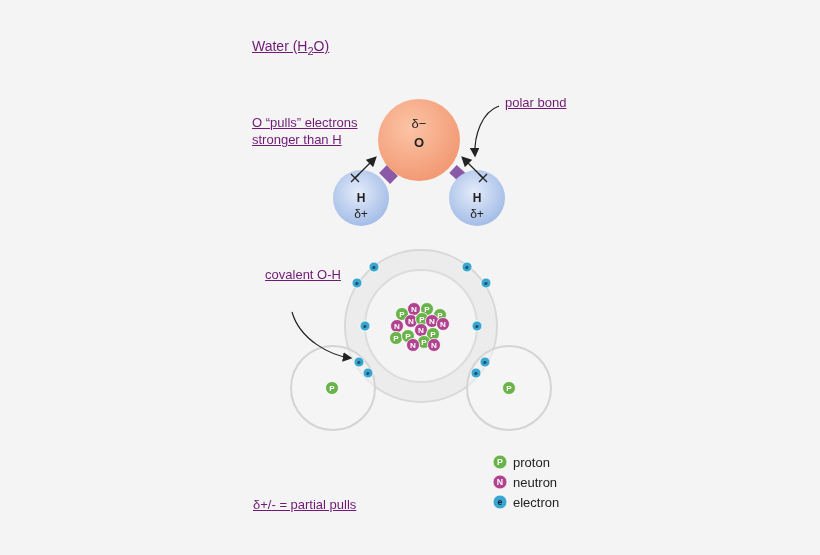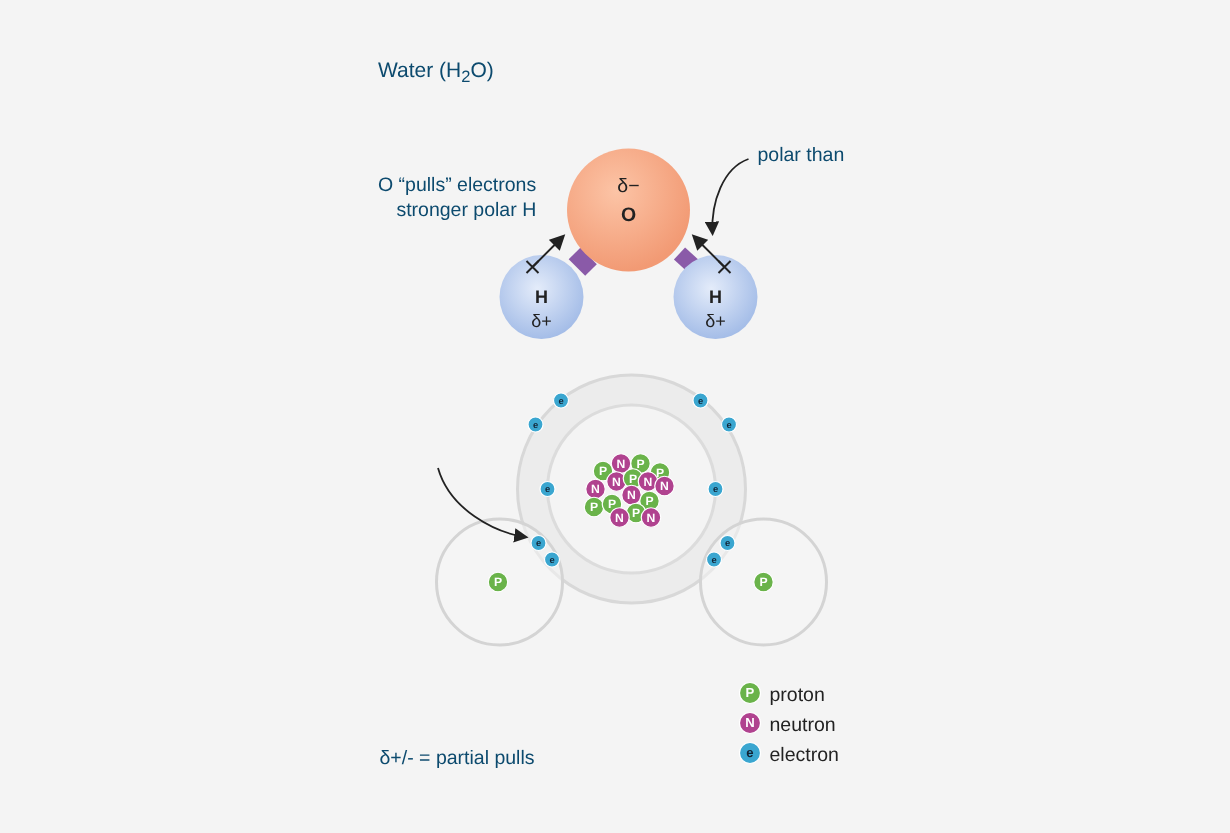--- a/index.html
+++ b/index.html
@@ -1,36 +1,37 @@
 <!DOCTYPE html>
 <html><head>
 <meta charset="utf-8">
 <style>
   html, body { margin:0; padding:0; }
   body { width:820px; height:555px; background:#f4f4f4; position:relative; overflow:hidden;
          font-family:"Liberation Sans", sans-serif; color:#222; }
-  .txt { position:absolute; font-size:13px; line-height:17px; color:#0c4a6e; }
+  .txt { position:absolute; font-size:13px; line-height:17px; color:#701a75;text-decoration:underline; }
   svg { position:absolute; left:0; top:0; }
   .lbl { font-family:"Liberation Sans", sans-serif; }
 </style>
 </head>
 <body>
 
 <div class="txt" style="left:252px;top:38px;font-size:14px;">
   <span>Water (H</span><sub style="font-size:11px;">2</sub><span>O)</span>
 </div>
 
-<div class="txt" style="left:252px;top:114px;text-align:right;">
+<div class="txt" style="left:252px;top:114px;">
   <div>O “pulls” electrons</div>
-  <div>stronger polar H</div>
+  <div>stronger than H</div>
 </div>
 
-<div class="txt" style="left:505px;top:94px;">polar than</div>
+<div class="txt" style="left:505px;top:94px;">polar bond</div>
 
 <div class="txt" style="left:248px;top:266px;text-align:center;width:110px;">
+  <div>covalent O-H</div>
 </div>
 
 <div class="txt" style="left:253px;top:496px;">δ+/- = partial pulls</div>
 
 <svg width="820" height="555">
   <defs>
     <radialGradient id="gO" cx="40%" cy="35%" r="65%">
       <stop offset="0%" stop-color="#fcc4a6"></stop>
       <stop offset="100%" stop-color="#f29a74"></stop>
     </radialGradient>

